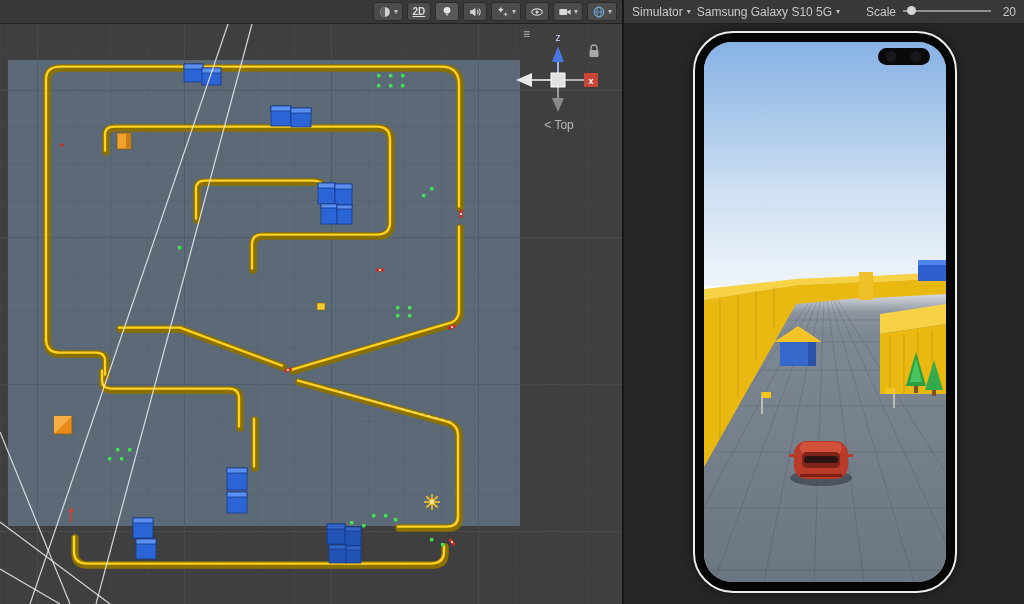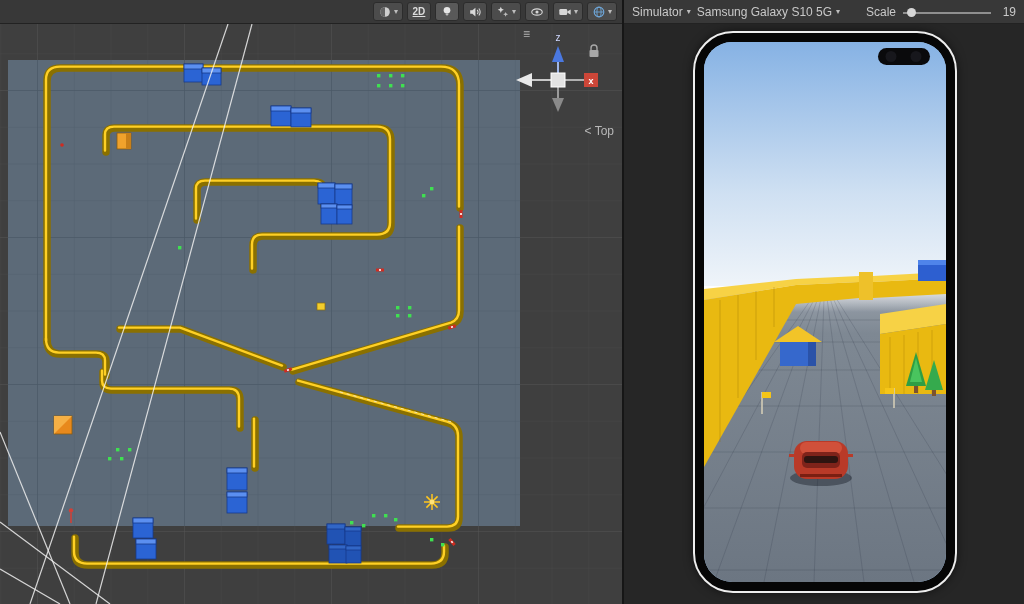--- a/index.html
+++ b/index.html
@@ -23,30 +23,30 @@
   .wall-base{stroke:var(--wall-base,#8a7000);stroke-width:7.5;fill:none;stroke-linecap:round;stroke-linejoin:round;}
   .wall-hi{stroke:var(--wall-hi,#ffd025);stroke-width:2.4;fill:none;stroke-linecap:round;stroke-linejoin:round;}
   .crate-body{fill:var(--crate,#2b64d4);stroke:#173a8c;stroke-width:.8;}
   .crate-top{fill:var(--crate-top,#5b8ff0);stroke:#173a8c;stroke-width:.8;}
   .crate-dark .crate-body{fill:#2153b4;}
   .crate-dark .crate-top{fill:#3166c6;}
   .green{fill:var(--green,#3fe051);}
   .fr-line{stroke:#efefef;stroke-width:1.2;opacity:.85;}
 
   .gizmo-wrap{position:absolute;top:6px;right:8px;width:110px;height:112px;}
-  .gizmo-top-label{position:absolute;top:94px;left:0;width:100%;text-align:right;color:#b8b8b8;font-size:12px;}
+  .gizmo-top-label{position:absolute;top:88px;left:0;width:100%;text-align:center;color:#b8b8b8;font-size:12px;}
   .lock-btn{position:absolute;right:14px;top:14px;width:12px;height:14px;}
   .vp-menu{position:absolute;top:4px;right:92px;color:#b4b4b4;font-size:12px;line-height:1;}
 
   
   .sim-pane{width:402px;height:604px;display:flex;flex-direction:column;border-left:2px solid #161616;}
   .sim-toolbar{height:24px;flex:0 0 24px;background:var(--toolbar-bg,#383838);border-bottom:1px solid #222;
     display:flex;align-items:center;gap:6px;padding:0 8px;color:#c9c9c9;font-size:12px;}
   .dd{display:flex;align-items:center;gap:4px;cursor:default;white-space:nowrap;}
-  .scale-group{margin-left:auto;display:flex;align-items:flex-end;gap:7px;}
+  .scale-group{margin-left:auto;display:flex;align-items:flex-start;gap:7px;}
   .slider{position:relative;width:88px;height:12px;}
   .slider .track{position:absolute;left:0;right:0;top:5px;height:2px;background:#8f8f8f;}
   .slider .thumb{position:absolute;left:5%;top:1px;width:9px;height:9px;border-radius:50%;background:#d6d6d6;}
   .scale-value{min-width:18px;text-align:right;}
 
   .sim-viewport{flex:1;background:var(--sim-bg,#262626);position:relative;}
   .phone{position:absolute;left:69px;top:7px;width:264px;height:562px;background:#060606;
     border:2px solid #ededed;border-radius:40px;box-shadow:0 0 10px rgba(0,0,0,.55);}
   .screen{position:absolute;left:9px;top:9px;right:9px;bottom:9px;border-radius:28px;overflow:hidden;background:#9ec3ea;}
   .game-svg{display:block;width:100%;height:100%;}
@@ -359,21 +359,21 @@
       <div class="dd">
         <span>Samsung Galaxy S10 5G</span>
         <span class="caret">▾</span>
       </div>
       <div class="scale-group">
         <span>Scale</span>
         <div class="slider">
           <div class="track"></div>
           <div class="thumb"></div>
         </div>
-        <span class="scale-value">19</span>
+        <span class="scale-value">20</span>
       </div>
     </div>
 
     <div class="sim-viewport">
       <div class="phone">
         <div class="screen">
           <svg class="game-svg" viewBox="0 0 242 540">
             <defs>
               <linearGradient id="skyg" x1="0" y1="0" x2="0" y2="1">
                 <stop offset="0%" stop-color="#86b2e4"></stop>

